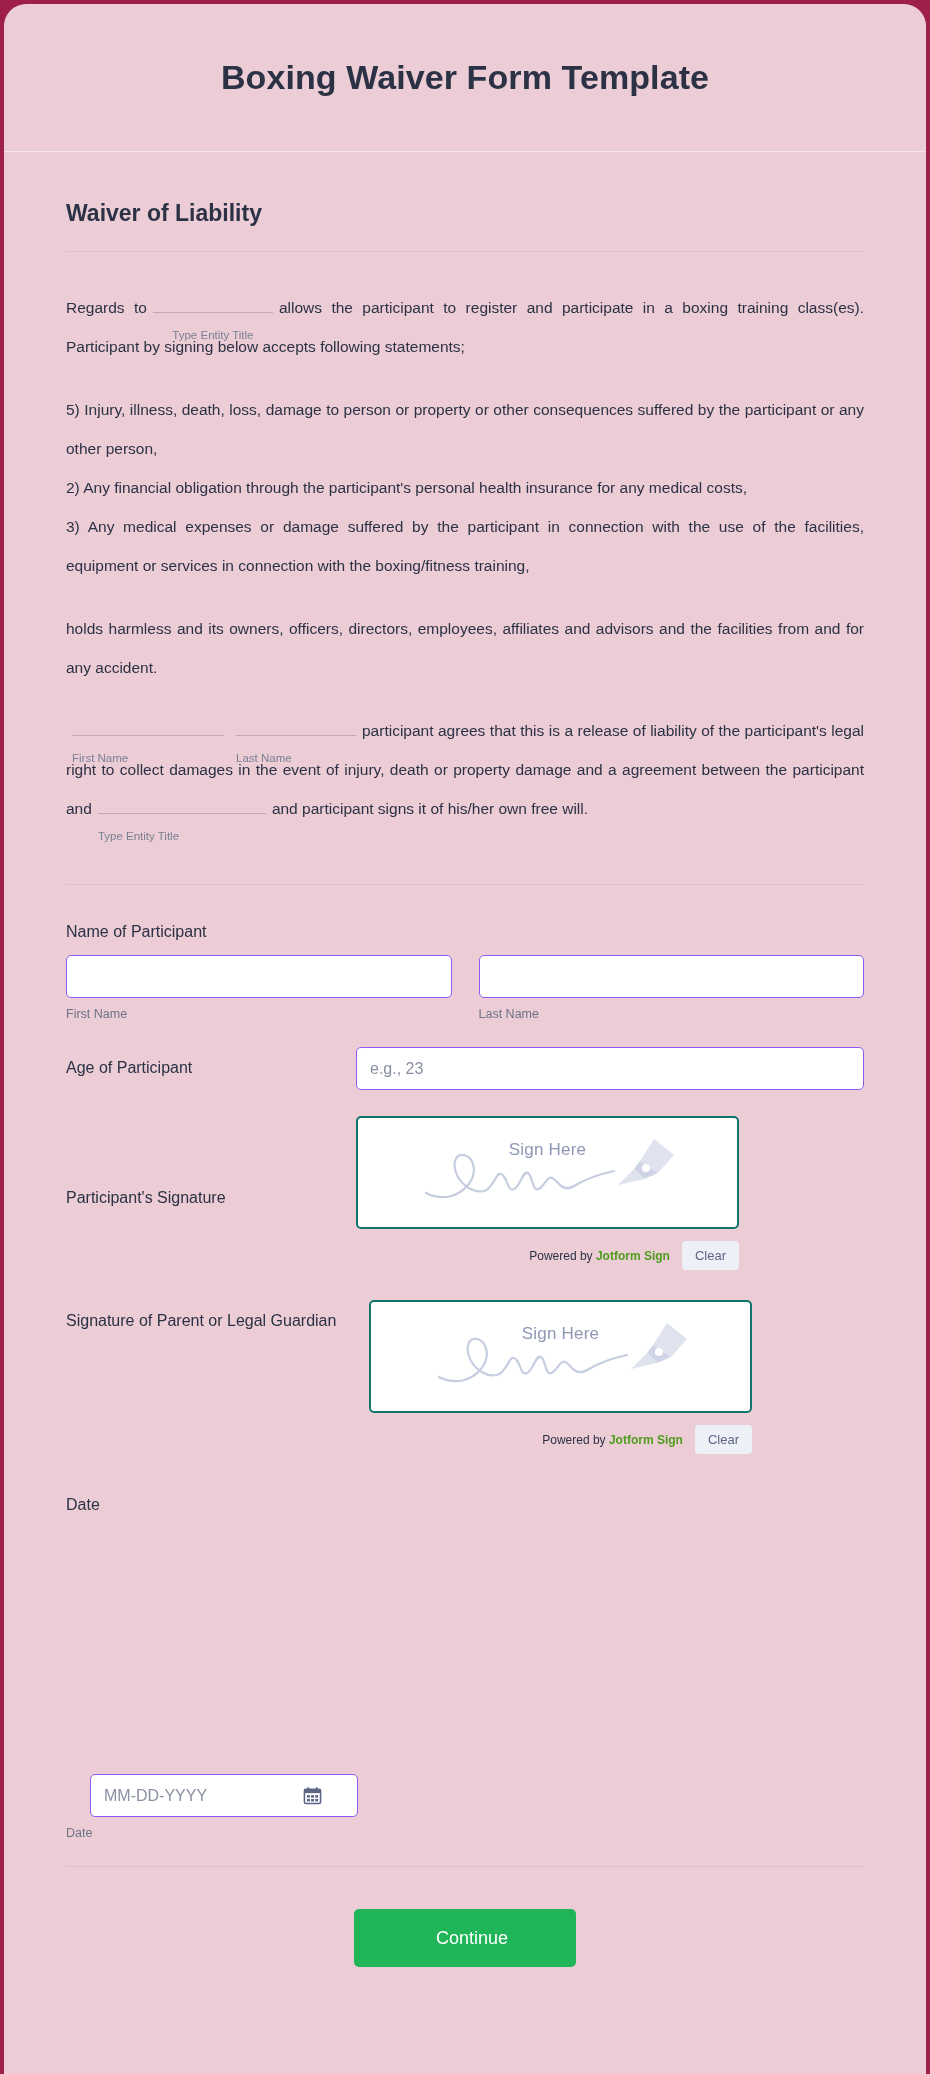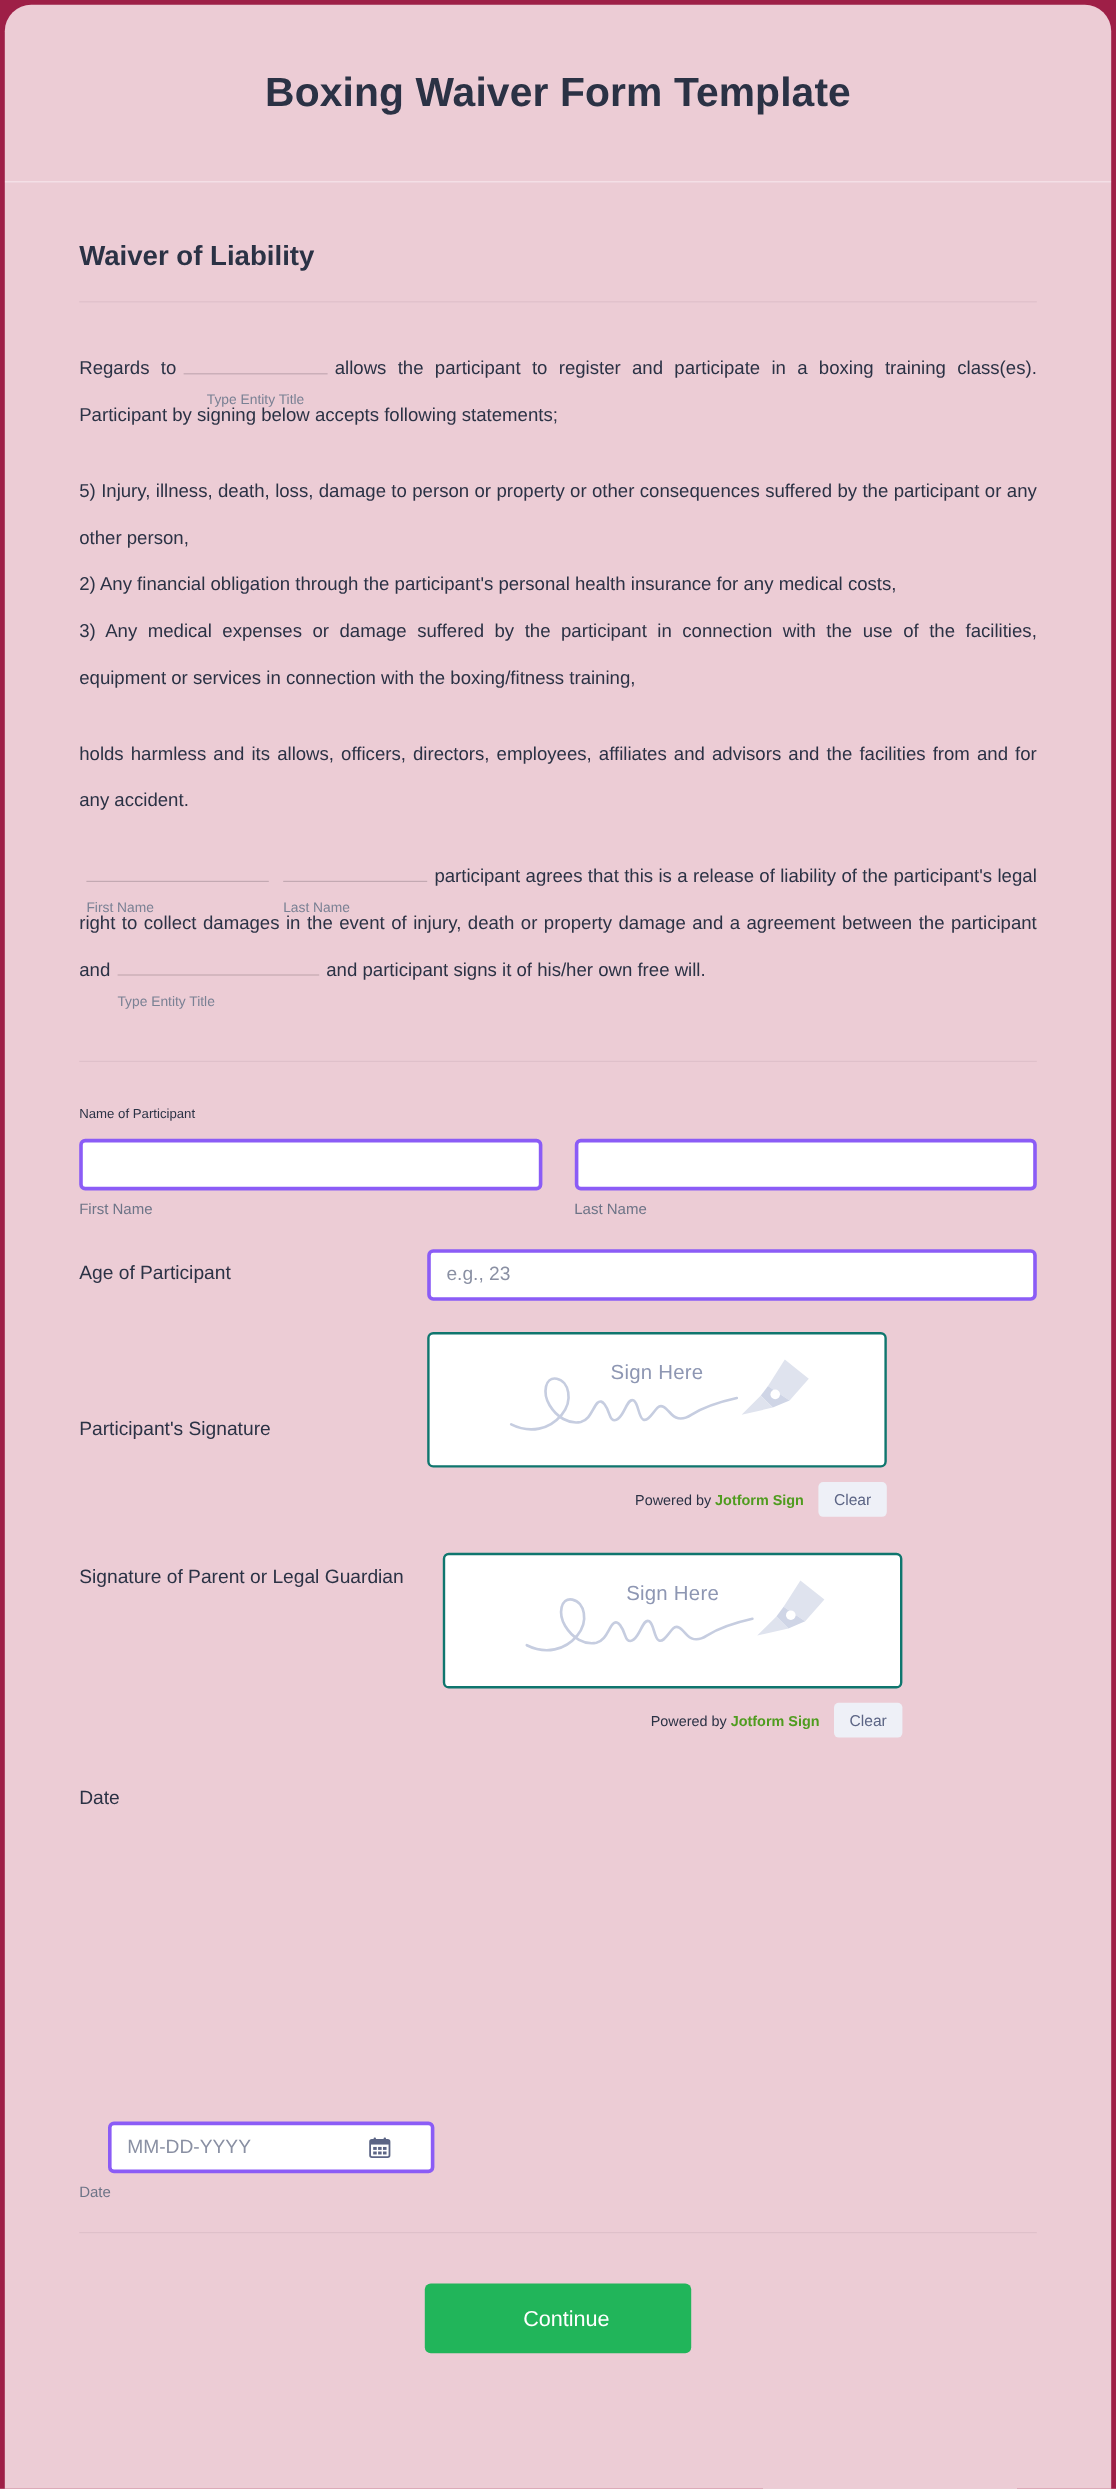--- a/index.html
+++ b/index.html
@@ -123,35 +123,35 @@
     flex: 0 0 290px;
     font-size: 16px;
     color: #2b3245;
     line-height: 24px;
     padding-top: 9px;
   }
   .field-control { flex: 1; }
 
   .name-block { display: block; }
   .name-block-label {
-    font-size: 11px;
+    font-size: 16px;
     color: #2b3245;
     margin-bottom: 14px;
   }
   .name-inputs {
     display: flex;
     gap: 27px;
   }
   .name-col { flex: 1; }
 
   .text-input {
     width: 100%;
     height: 43px;
     background: #ffffff;
-    border: 3px solid #8b5cf6;
+    border: 1px solid #8b5cf6;
     border-radius: 5px;
     font-size: 16px;
     color: #2b3245;
     padding: 0 13px;
     font-family: "Liberation Sans", sans-serif;
     outline: none;
   }
   .text-input::placeholder { color: #8a90a3; }
   .sub-label {
     font-size: 12.5px;
@@ -266,21 +266,21 @@
     <div class="heading-rule"></div>
 
     <div class="waiver-text">
 
       <p class="waiver-para lead"><span>Regards to</span><span class="inline-field entity"><span class="inline-hint centered">Type Entity Title</span></span><span>allows the participant to register and participate in a boxing training class(es). Participant by signing below accepts following statements;</span></p>
 
       <p class="waiver-para gap">5) Injury, illness, death, loss, damage to person or property or other consequences suffered by the participant or any other person,</p>
       <p class="waiver-para">2) Any financial obligation through the participant's personal health insurance for any medical costs,</p>
       <p class="waiver-para">3) Any medical expenses or damage suffered by the participant in connection with the use of the facilities, equipment or services in connection with the boxing/fitness training,</p>
 
-      <p class="waiver-para gap">holds harmless and its allows, officers, directors, employees, affiliates and advisors and the facilities from and for any accident.</p>
+      <p class="waiver-para gap">holds harmless and its owners, officers, directors, employees, affiliates and advisors and the facilities from and for any accident.</p>
 
       <p class="waiver-para gap"><span class="inline-field fname"><span class="inline-hint">First Name</span></span><span class="inline-field lname"><span class="inline-hint">Last Name</span></span><span>participant agrees that this is a release of liability of the participant's legal right to collect damages in the event of injury, death or property damage and a agreement between the participant and</span><span class="inline-field entity2"><span class="inline-hint">Type Entity Title</span></span><span>and participant signs it of his/her own free will.</span></p>
 
     </div>
 
     <div class="divider"></div>
 
     <div class="fields">
 
       <div class="field-row">

